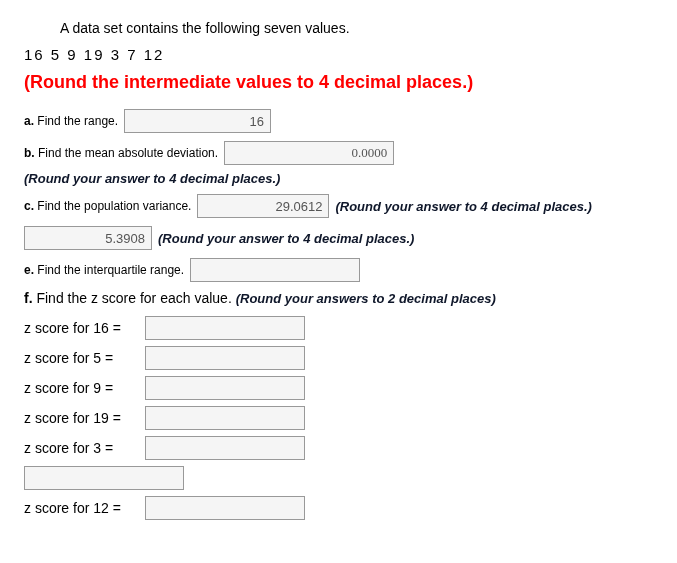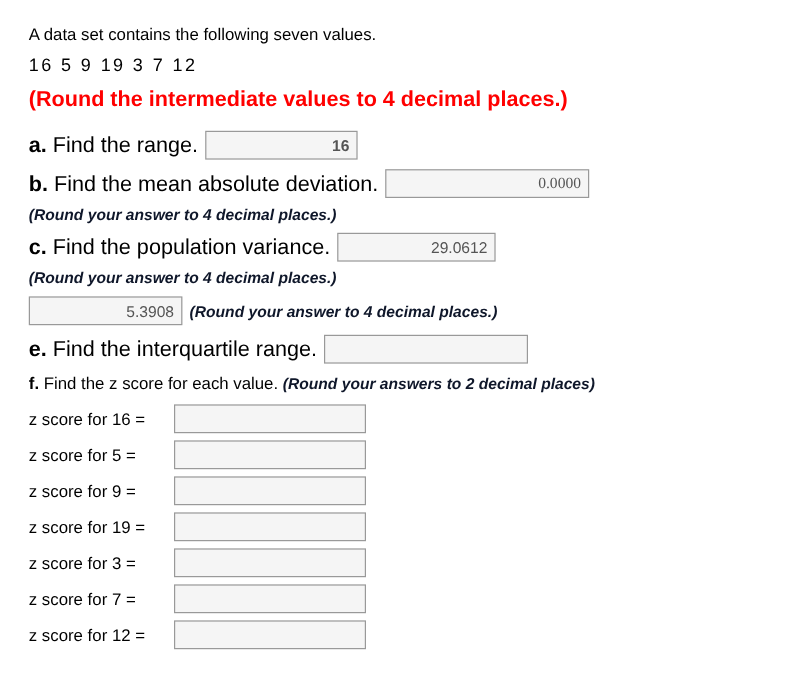--- a/index.html
+++ b/index.html
@@ -8,41 +8,42 @@
       font-size: 14px;
       color: #000;
       background: #fff;
       padding: 20px 24px;
       width: 677px;
       min-height: 563px;
     }
     .intro-text {
       margin-bottom: 10px;
       font-size: 14px;
+      margin-left: 36px;
     }
     .values-row {
       font-size: 15px;
       margin-bottom: 9px;
       letter-spacing: 2px;
     }
     .round-note {
       color: red;
       font-weight: bold;
       font-size: 18px;
       margin-bottom: 16px;
     }
     .question-row {
       display: flex;
       align-items: center;
       margin-bottom: 8px;
       flex-wrap: wrap;
       gap: 6px;
     }
     .question-label {
-      font-size: 18px;
+      font-size: 12px;
       white-space: nowrap;
     }
     .question-label b {
       font-weight: bold;
     }
     .answer-input {
       border: 1px solid #999;
       background: #f5f5f5;
       height: 24px;
       font-size: 13px;
@@ -89,21 +90,21 @@
 
 <p class="intro-text">A data set contains the following seven values.</p>
 <p class="values-row">16   5   9   19   3   7   12</p>
 
 <p class="round-note">(Round the intermediate values to 4 decimal places.)</p>
 
 <div class="question-row">
   <span class="question-label">
     <b>a.</b><span> Find the range.</span>
   </span>
-  <input class="answer-input" style="width: 127px; font-weight: bold;" type="text" value="16">
+  <input class="answer-input" style="width: 147px;" type="text" value="16">
 </div>
 
 <div class="question-row">
   <span class="question-label">
     <b>b.</b><span> Find the mean absolute deviation.</span>
   </span>
   <input class="answer-input" style="width: 170px; font-family: Liberation Serif, serif;" type="text" value="0.0000">
   <span class="round-inline">(Round your answer to 4 decimal places.)</span>
 </div>
 
@@ -146,20 +147,19 @@
     </div>
     <div class="zscore-row">
       <span class="zscore-label">z score for 19 =</span>
       <input class="zscore-input" type="text" style="">
     </div>
     <div class="zscore-row">
       <span class="zscore-label">z score for 3 =</span>
       <input class="zscore-input" type="text" style="">
     </div>
     <div class="zscore-row">
-      <span class="zscore-label">z score for 7 =</span>
       <input class="zscore-input" type="text" style="">
     </div>
     <div class="zscore-row">
       <span class="zscore-label">z score for 12 =</span>
       <input class="zscore-input" type="text" style="">
     </div>
   </div>
 
 </body></html>

